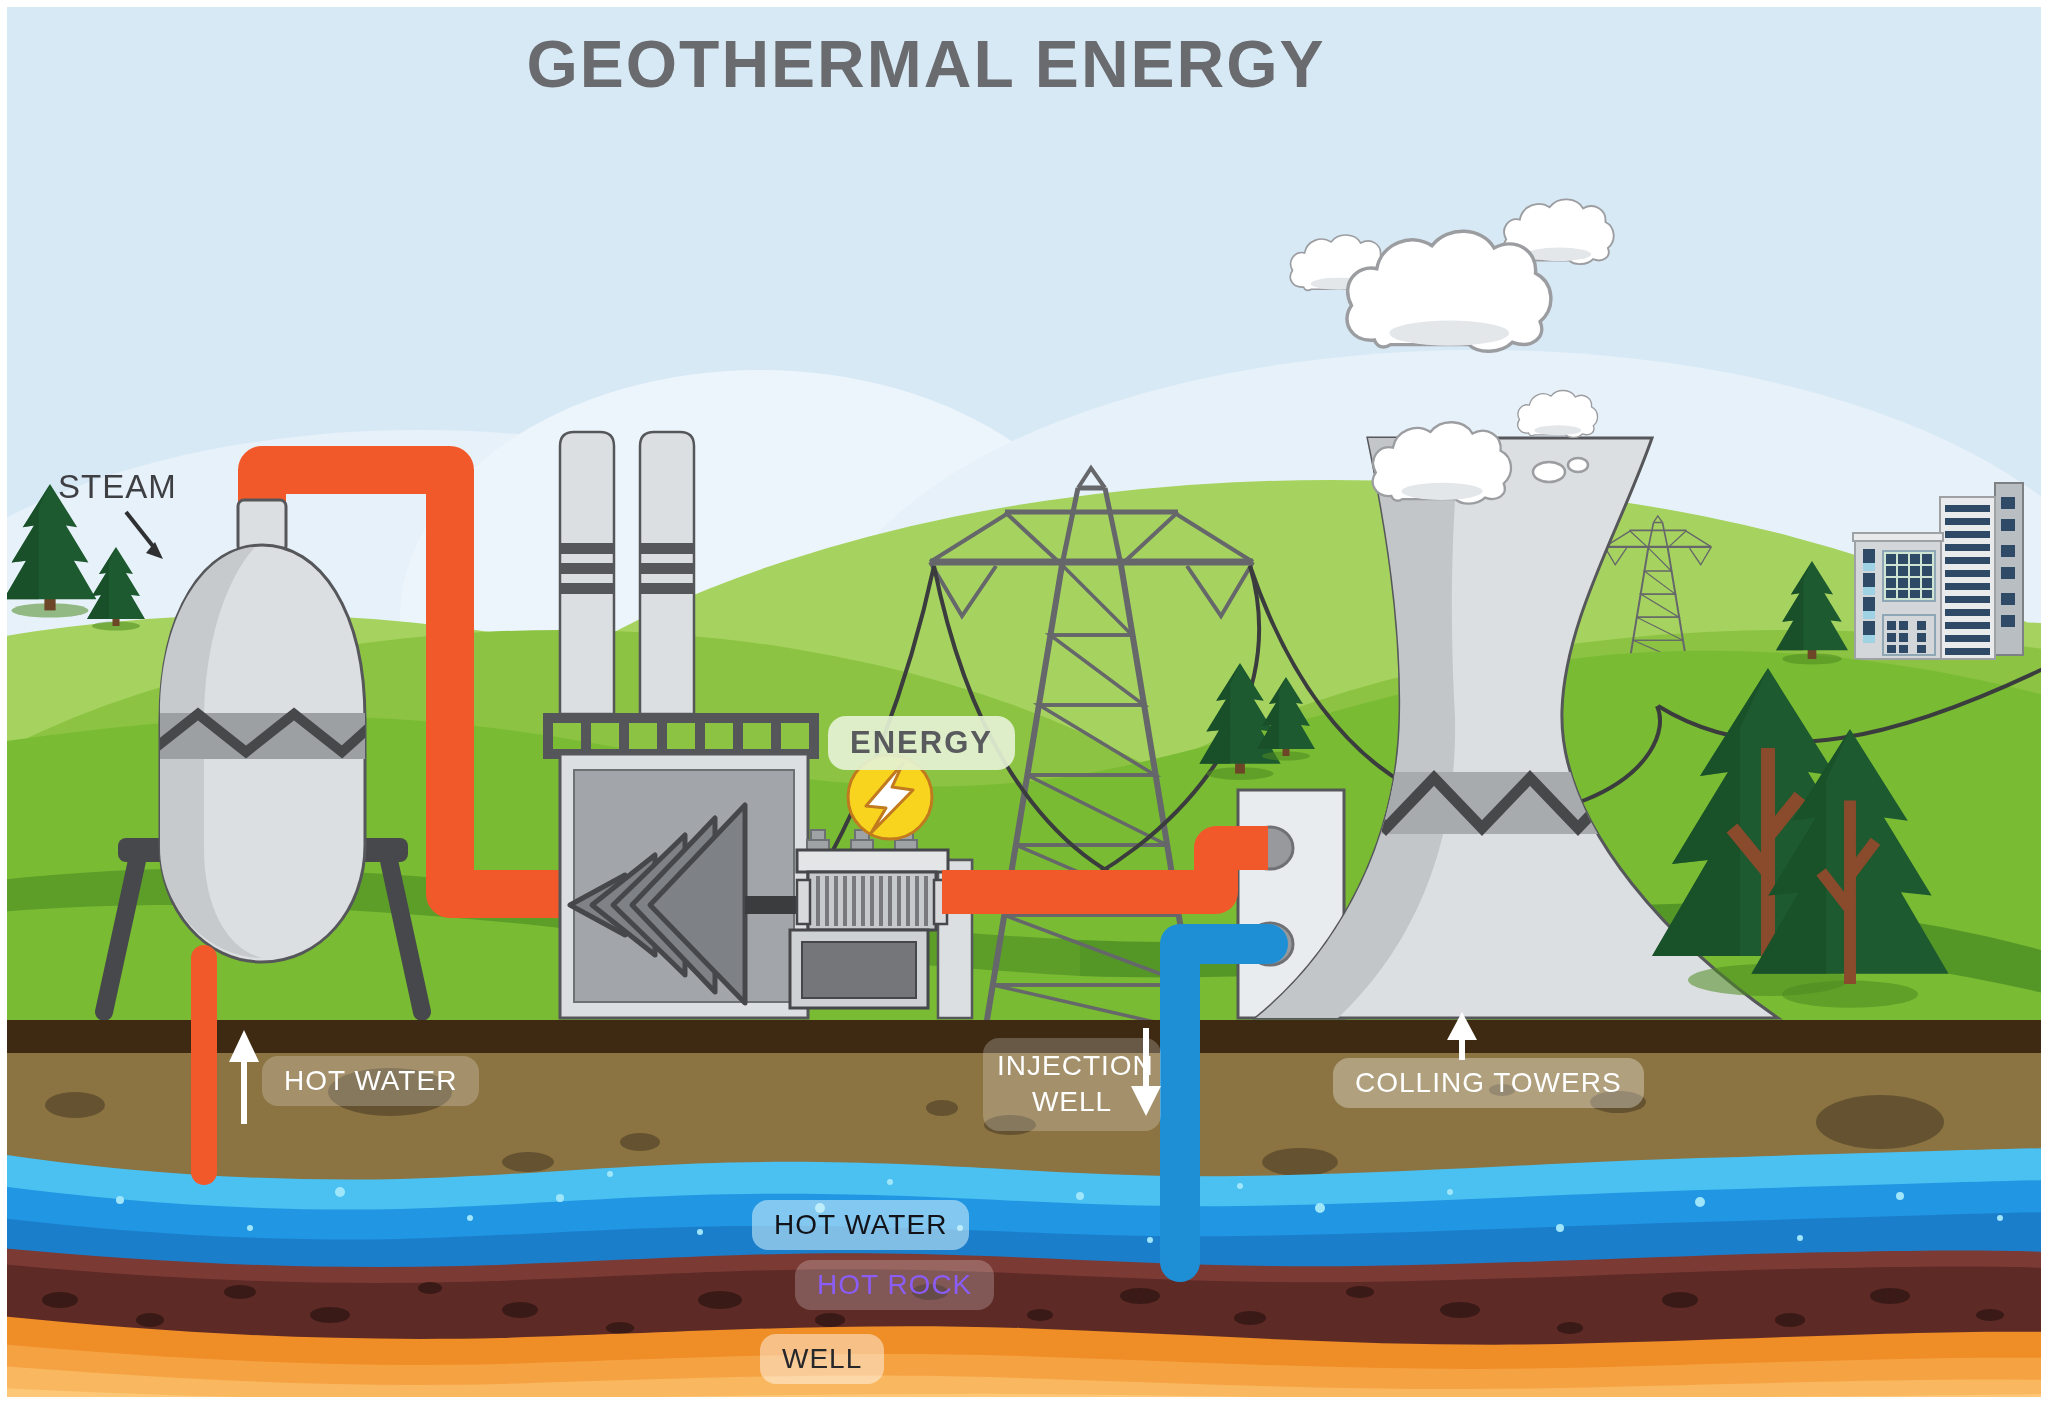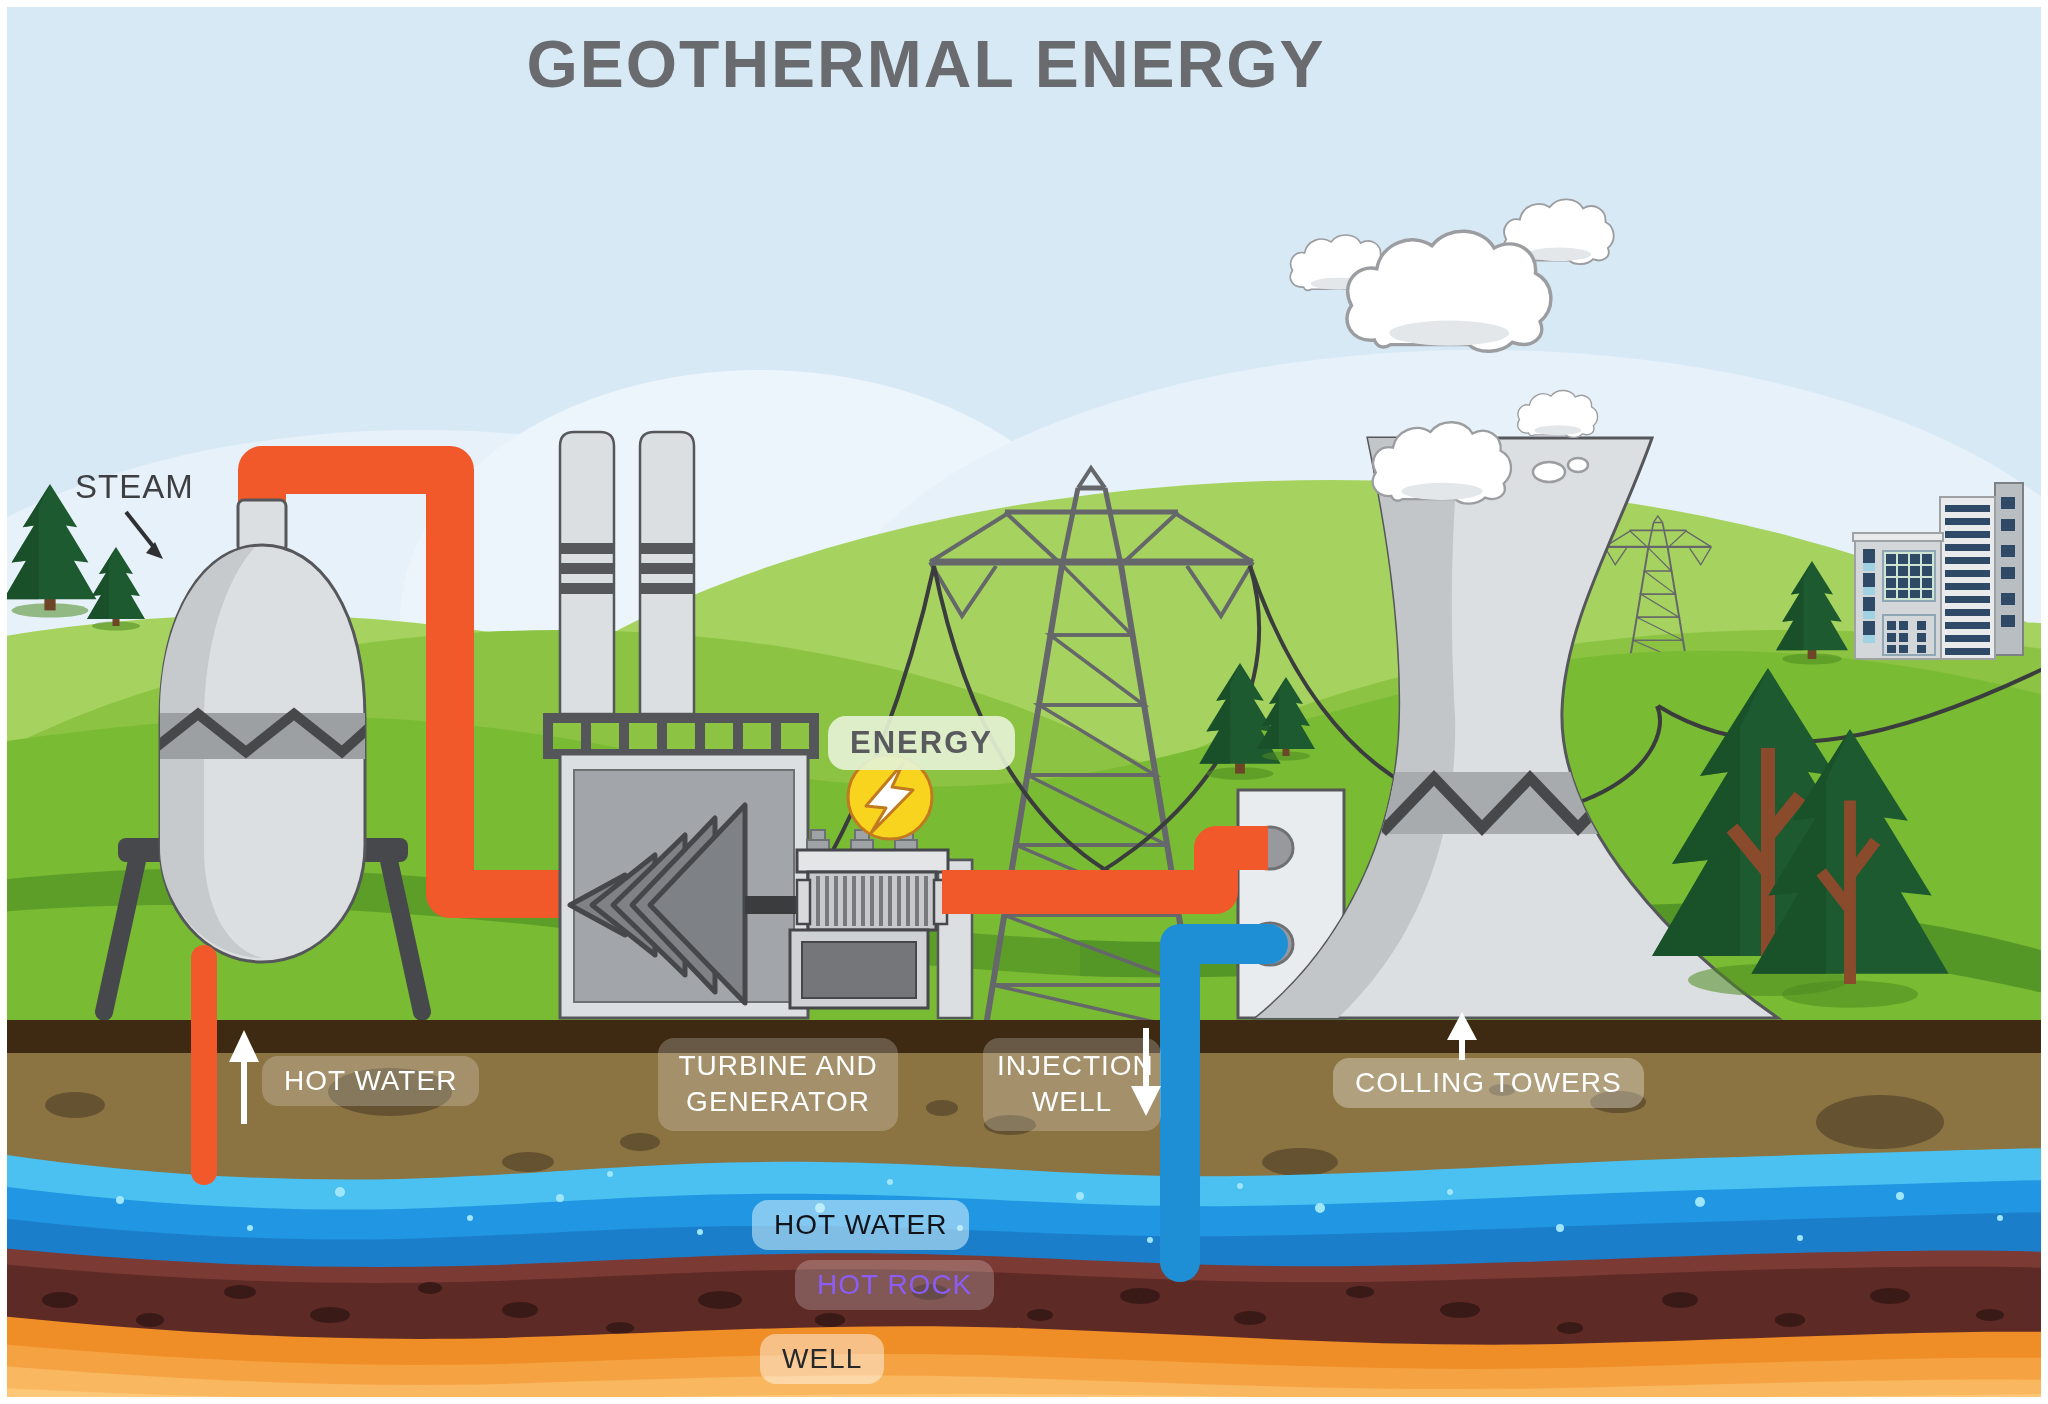--- a/index.html
+++ b/index.html
@@ -361,23 +361,22 @@
   </g>
   <g>
     <path d="M126,512 L156,550" stroke="#2f3032" stroke-width="4" fill="none"></path>
     <polygon points="163,559 146,553 155,542" fill="#2f3032"></polygon>
   </g>
 
   <rect x="3" y="3" width="2042" height="1398" fill="none" stroke="#ffffff" stroke-width="8"></rect>
 </svg>
 
 <div class="ovl title">GEOTHERMAL ENERGY</div>
-<div class="ovl plain" style="left:58px;top:468px;margin-left:17px;">STEAM</div>
+<div class="ovl plain" style="left:58px;top:468px;">STEAM</div>
 <div class="ovl pill pill-energy" style="left:828px;top:716px;">ENERGY</div>
 <div class="ovl pill pill-soil" style="left:262px;top:1056px;">HOT WATER</div>
-<div class="ovl pill pill-soil pill-multi" style="left:658px;top:1038px;width:212px;">TURBINE AND GENERATOR</div>
 <div class="ovl pill pill-soil pill-multi" style="left:958px;top:1038px;width:150px;margin-left:25px;">INJECTION WELL</div>
 <div class="ovl pill pill-soil" style="left:1314px;top:1058px;background:rgba(255,255,255,0.32);margin-left:19px;">COLLING TOWERS</div>
 <div class="ovl pill pill-water" style="left:752px;top:1200px;">HOT WATER</div>
 <div class="ovl pill pill-rock" style="left:752px;top:1260px;">HOT ROCK</div>
 <div class="ovl pill pill-magma" style="left:760px;top:1334px;">WELL</div>
 
 </div>
 
 </body></html>

